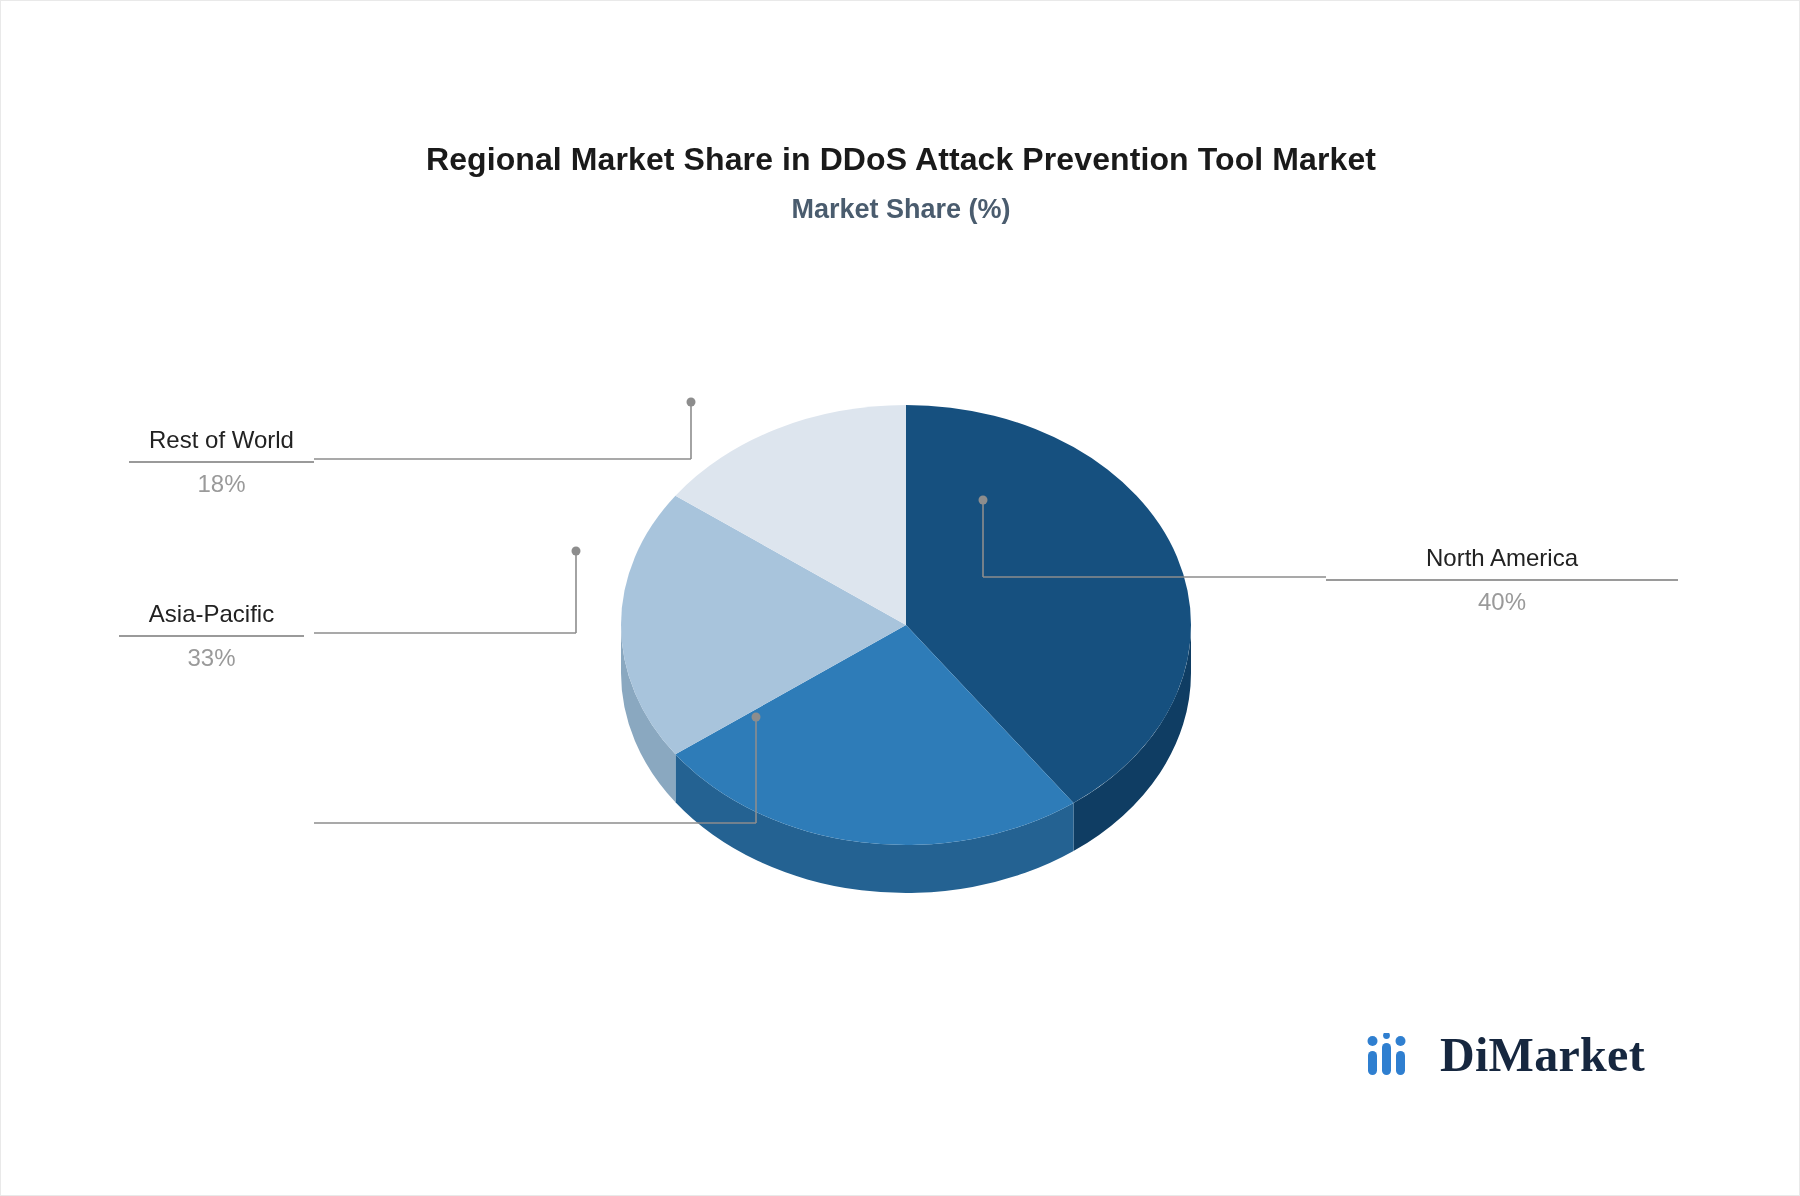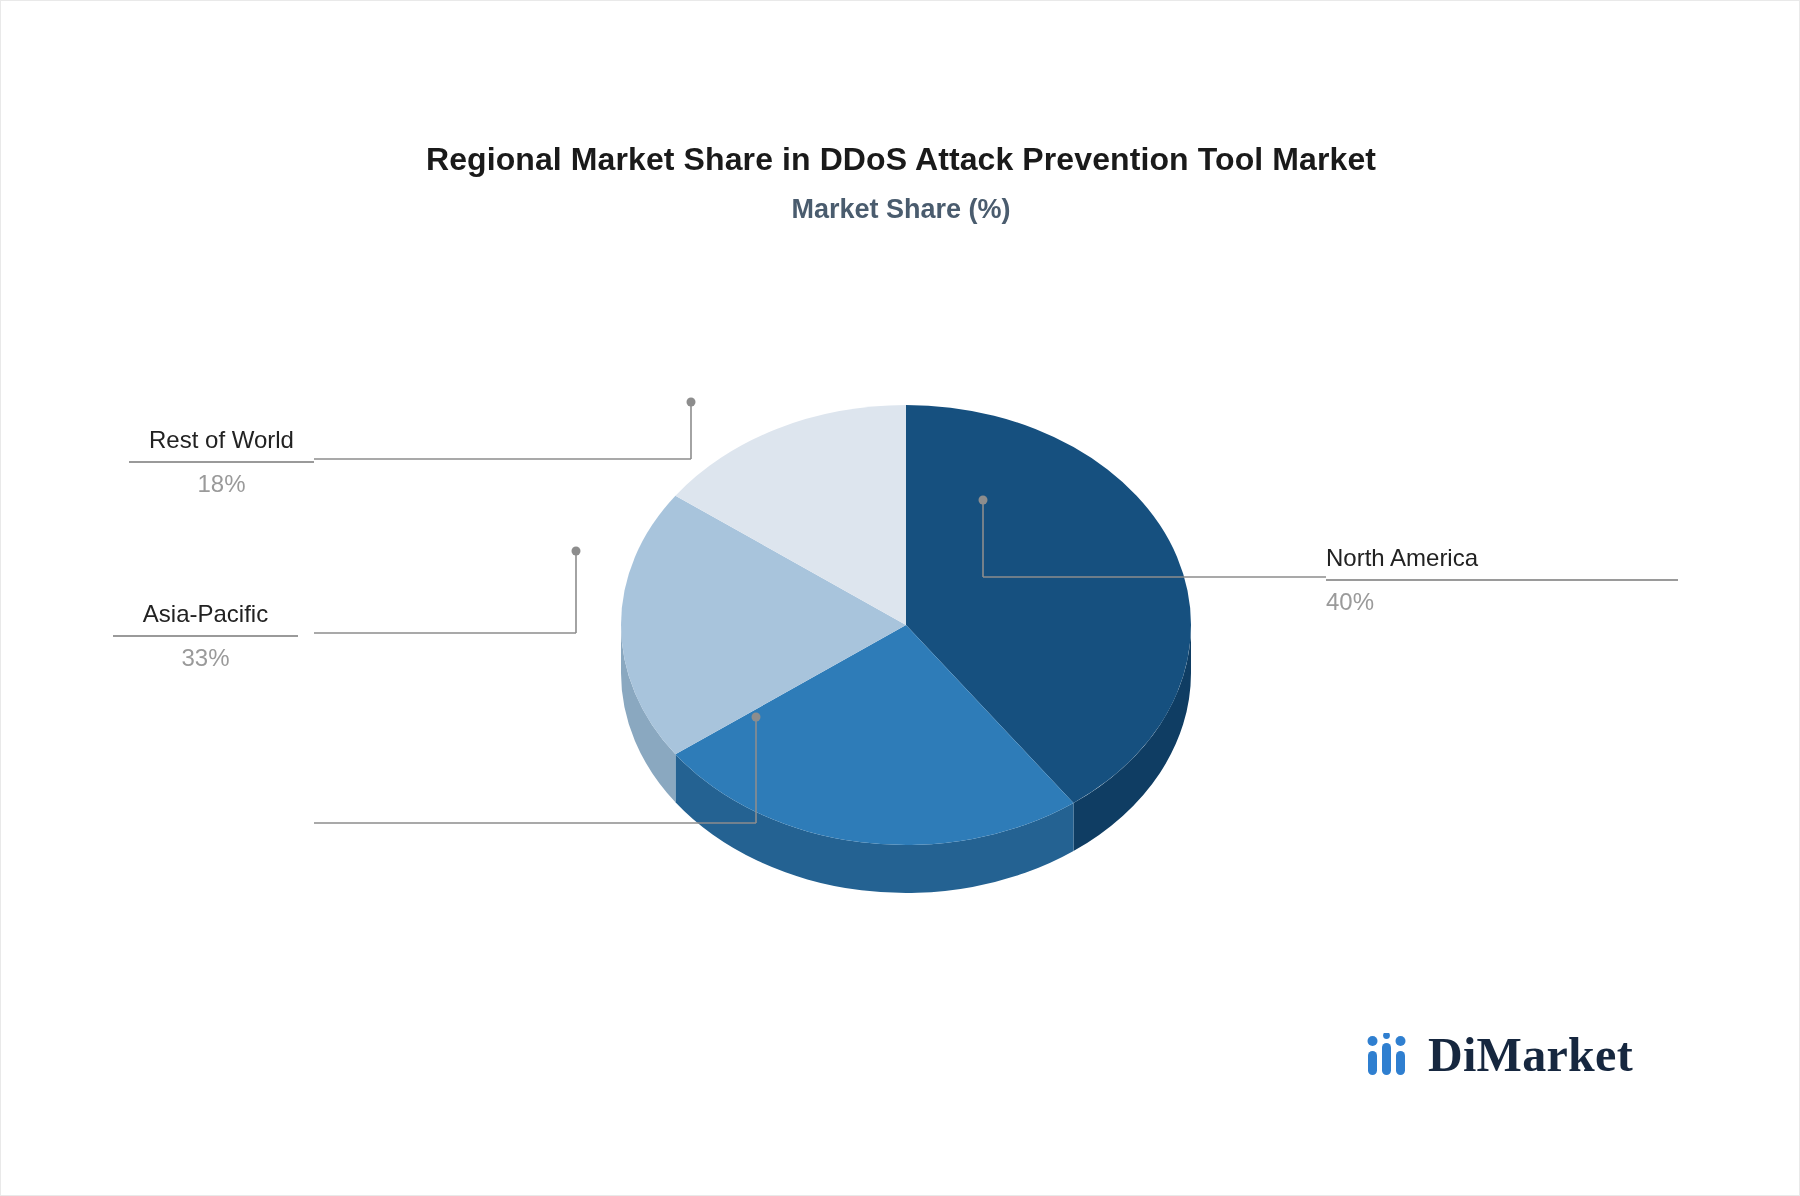--- a/index.html
+++ b/index.html
@@ -39,35 +39,35 @@
     font-size:24px;color:#222222;
     white-space:nowrap;line-height:30px;
   }
   .callout .cl-rule{
     height:2px;background:#9a9a9a;margin:6px 0 6px 0;
   }
   .callout .cl-val{
     font-size:24px;color:#9a9a9a;
     white-space:nowrap;line-height:30px;
   }
-  .callout.right{text-align:left;}
+  .callout.right{text-align:center;}
   .callout.left{text-align:center;}
 
   #cl-row  {left:128px;top:424px;width:185px;}
-  #cl-apac {left:112px;top:598px;width:185px;}
+  #cl-apac {left:118px;top:598px;width:185px;}
   #cl-eur  {left:128px;top:788px;width:185px;}
   #cl-na   {left:1325px;top:542px;width:352px;}
 
   
   #leaders{position:absolute;left:0;top:0;width:1800px;height:1196px;pointer-events:none;}
 
   
   #logo{
     position:absolute;left:1365px;top:1030px;
-    display:flex;align-items:center;gap:12px;
+    display:flex;align-items:center;gap:24px;
   }
   #logo-bars{display:block;}
   #logo-text{
     font-family:"Liberation Serif", serif;
     font-size:48px;font-weight:bold;color:#16273f;
     letter-spacing:.3px;line-height:48px;
   }
 </style>
 </head>
 <body>

